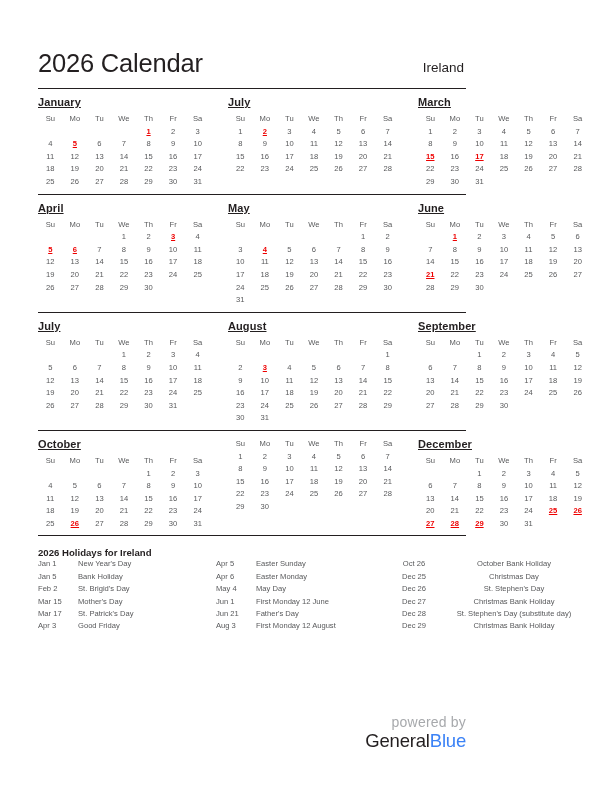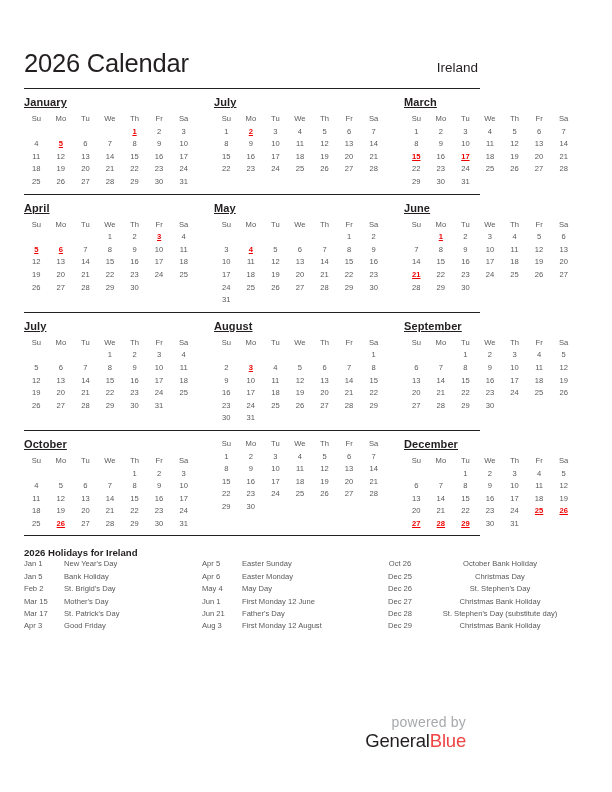--- a/index.html
+++ b/index.html
@@ -14,21 +14,21 @@
     color: #231f20;
     position: relative;
     overflow: hidden;
   }
   .page {
     position: absolute;
     left: 0; top: 0;
     width: 504px;
     height: 792px;
     box-sizing: border-box;
-    padding: 0 24px;
+    padding: 0 38px;
   }
   
   .header {
     display: flex;
     align-items: baseline;
     justify-content: space-between;
     padding-top: 28px;
     padding-bottom: 11px;
   }
   .cal-title {
@@ -131,21 +131,21 @@
     color: #a7a9ac;
     letter-spacing: 0.2px;
     margin-bottom: 1px;
   }
   .brand {
     font-size: 18.5px;
     letter-spacing: -0.2px;
     line-height: 1.05;
   }
   .brand .g { color: #231f20; }
-  .brand .b { color: #ef4444; text-align: center; }
+  .brand .b { color: #3b82f6; text-align: center; }
 </style>
 </head>
 <body>
 
 <div class="page">
 
   <div class="header">
     <div class="cal-title">2026 Calendar</div>
     <div class="cal-country">Ireland</div>
   </div>

